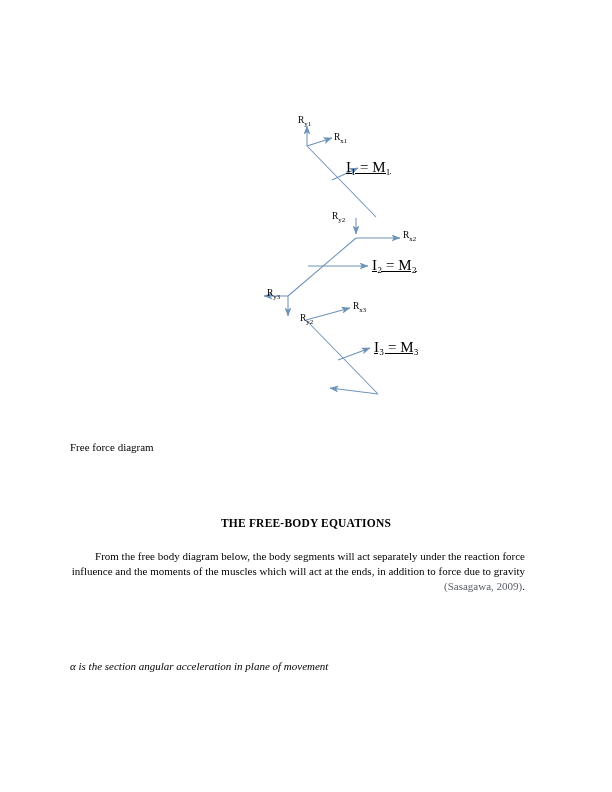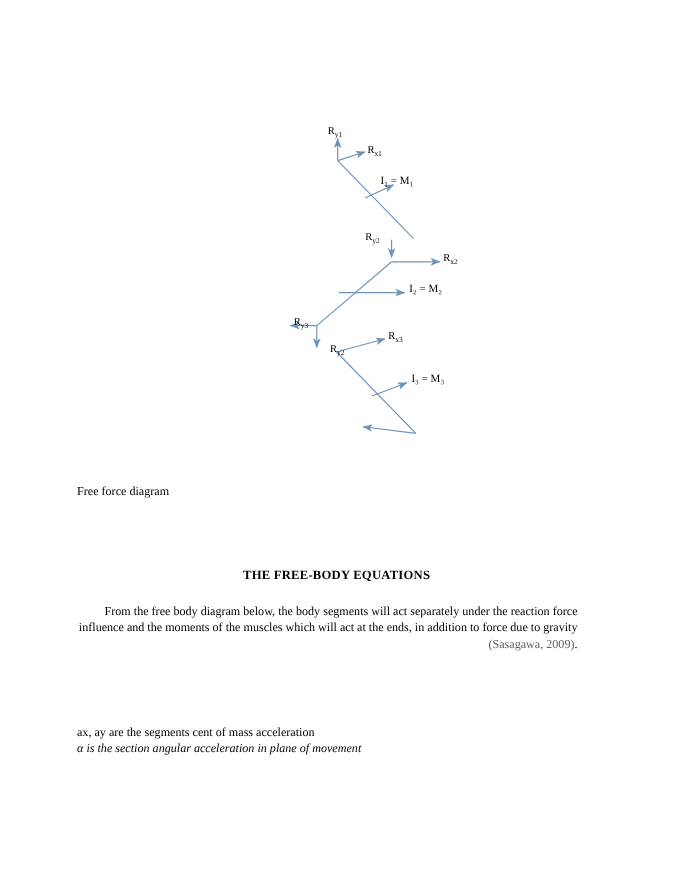--- a/index.html
+++ b/index.html
@@ -43,21 +43,22 @@
     font-size: 9.5px;
     color: #000000;
     white-space: nowrap;
     line-height: 1;
   }
   .fig-label sub {
     font-size: 6.8px;
     line-height: 0;
   }
   .fig-label.eq {
-    font-size: 10px;
+    font-size: 15px;
+    text-decoration: underline;
   }
 
   
   .caption {
     position: absolute;
     left: 70px;
     top: 440px;
     font-size: 11px;
     line-height: 1.35;
   }
@@ -153,17 +154,16 @@
   <div class="caption">Free force diagram</div>
 
   <div class="section-heading">THE FREE-BODY EQUATIONS</div>
 
   <div class="para" id="para-1">
     <span>From the free body diagram below, the body segments will act separately under the reaction force influence and the moments of the muscles which will act at the ends, in addition to force due to gravity </span><span class="citation">(Sasagawa, 2009)</span><span>.</span>
   </div>
 
 
   <div class="vars">
-    <span class="vars-line">ax, ay are the segments cent of mass acceleration</span>
     <span class="vars-line greek">α is the section angular acceleration in plane of movement</span>
   </div>
 
 </div>
 
 </body></html>

